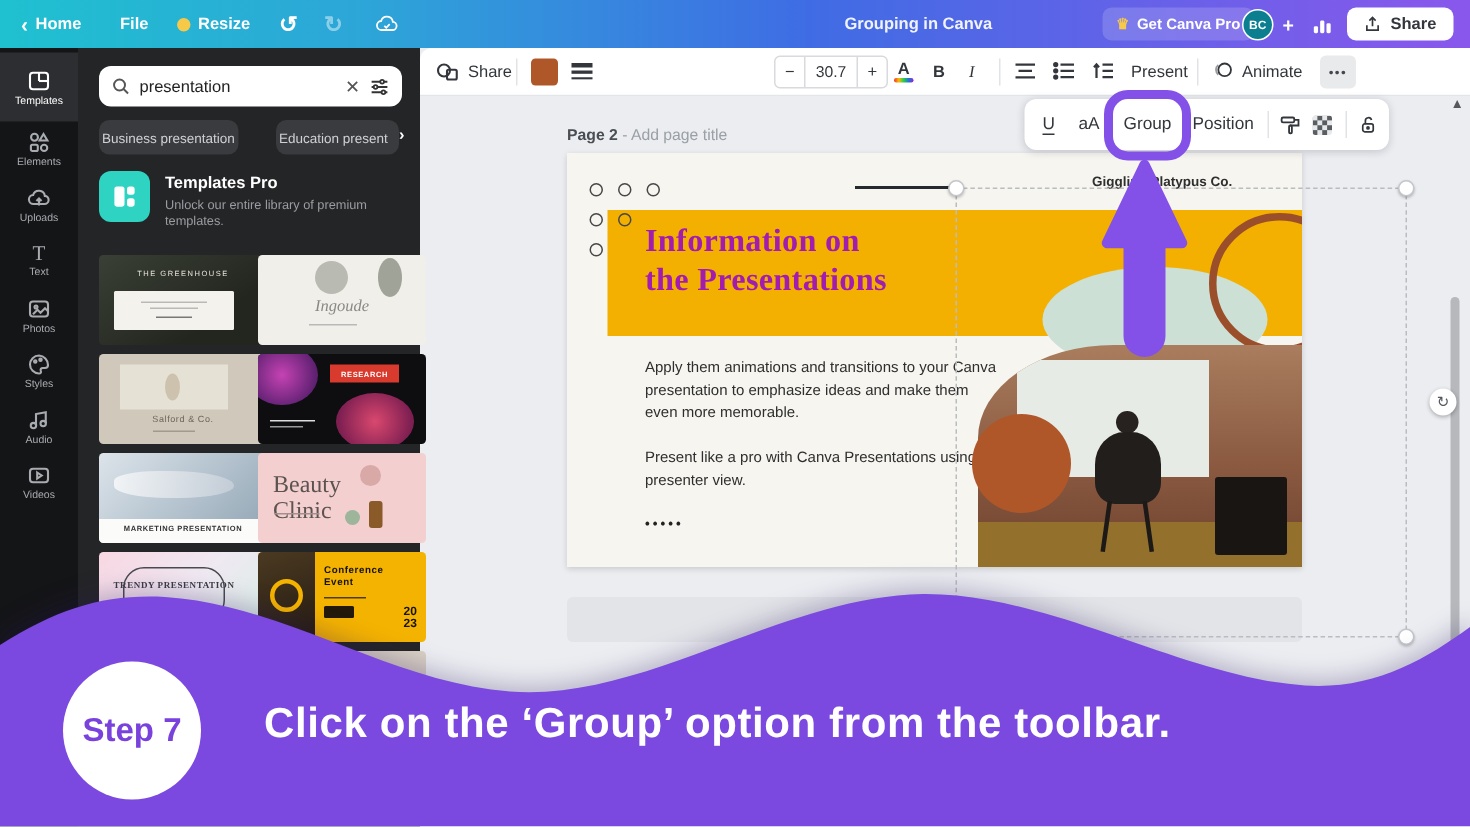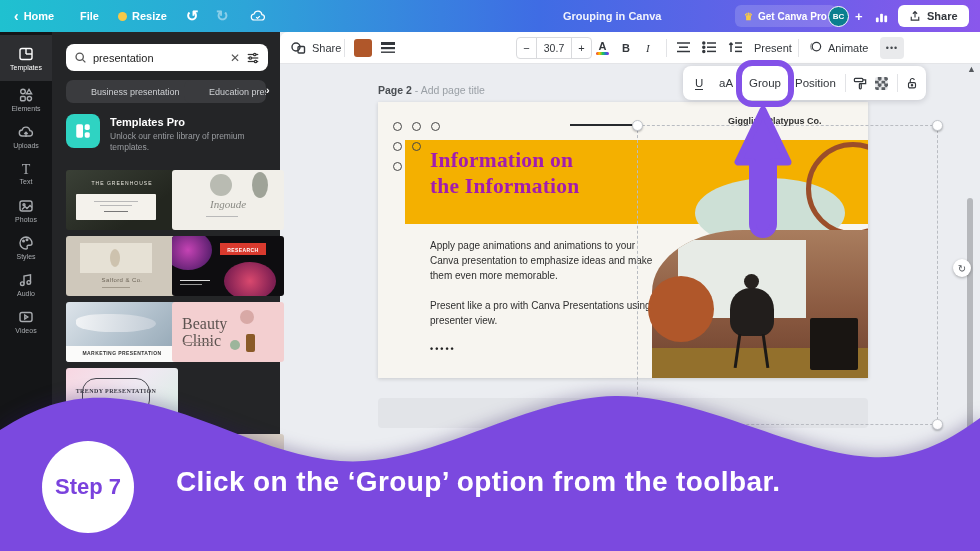--- a/index.html
+++ b/index.html
@@ -24,21 +24,21 @@
     color:#a8abaf; font-size:7px; gap:2px; }
   .rail-item.active { background:#2d2e31; color:#fff; height:46px; }
   .rail-item svg { stroke:currentColor; fill:none; stroke-width:1.4; }
 
   
   #panel { left:52px; top:32px; width:228px; height:519px; background:#242527; z-index:20; }
   #searchbox { left:14px; top:12px; width:202px; height:27px; background:#fff; border-radius:8px;
     display:flex; align-items:center; padding:0 8px; gap:6px; }
   #searchbox input { border:0; outline:0; width:120px; font-size:11px; color:#222; font-family:"Liberation Sans",sans-serif; }
   .chip { position:absolute; top:48px; height:23px; background:#3a3b3e; color:#cfd1d4; border-radius:7px;
-    font-size:9px; display:flex; align-items:center; padding:0 25px; white-space:nowrap; overflow:hidden; }
+    font-size:9px; display:flex; align-items:center; padding:0 2px; white-space:nowrap; overflow:hidden; }
   #pro-icon { left:14px; top:82px; width:34px; height:34px; border-radius:8px; background:#2fd3c2;
     display:flex; align-items:center; justify-content:center; }
   #pro-title { left:58px; top:84px; color:#fff; font-size:11px; font-weight:700; }
   #pro-desc { left:58px; top:99px; width:150px; color:#9a9da1; font-size:8.5px; line-height:1.35; }
   .thumb { position:absolute; width:112px; height:60px; border-radius:3px; overflow:hidden; }
   .tiny { position:absolute; font-size:5px; letter-spacing:.4px; }
   .bar { position:absolute; background:#b9b9b9; height:1px; }
 
   
   #toolbar { left:280px; top:32px; width:700px; height:32px; background:#fff; border-bottom:1px solid #e4e5e8;
@@ -321,20 +321,29 @@
     <div class="bar" style="left:11px;top:40px;width:30px;background:#a58f8c"></div>
     <div class="abs" style="left:68px;top:8px;width:14px;height:14px;border-radius:50%;background:#d8a9a6"></div>
     <div class="abs" style="left:74px;top:32px;width:9px;height:18px;background:#8a5a28;border-radius:2px"></div>
     <div class="abs" style="left:58px;top:38px;width:10px;height:10px;border-radius:50%;background:#9cb59b"></div>
   </div>
   <div class="thumb" style="left:14px;top:336px;background:linear-gradient(135deg,#f8d7e2 0%,#efe9f2 50%,#d6eee2 100%)">
     <div class="abs" style="left:16px;top:10px;width:68px;height:36px;border:1px solid #4a4a52;border-radius:14px"></div>
     <div class="tiny" style="left:0;right:0;top:20px;text-align:center;color:#3c3c44;font-size:6px;font-weight:700;font-family:'Liberation Serif',serif;width:100px;line-height:1.3">TRENDY PRESENTATION</div>
     <div class="abs" style="right:8px;bottom:5px;width:14px;height:9px;background:#3c3f38;border-radius:4px;color:#f3c447;font-size:6px;text-align:center;line-height:9px">♛</div>
   </div>
+  <div class="thumb" style="left:120px;top:336px;background:#f4b201">
+    <div class="abs" style="left:0;top:0;width:38px;height:60px;background:linear-gradient(160deg,#4b3a22,#241a10)">
+      <div class="abs" style="left:8px;top:18px;width:22px;height:22px;border-radius:50%;border:3px solid #f4b201"></div>
+    </div>
+    <div class="tiny" style="left:44px;top:9px;width:40px;color:#161310;font-weight:700;font-size:6.5px;line-height:1.2">Conference Event</div>
+    <div class="bar" style="left:44px;top:30px;width:28px;background:#4d3c10"></div>
+    <div class="abs" style="left:44px;top:36px;width:20px;height:8px;background:#23190b;border-radius:1px"></div>
+    <div class="abs" style="right:2px;top:36px;width:13px;font-size:8px;font-weight:700;color:#161310;line-height:.95;word-wrap:break-word">2023</div>
+  </div>
   <div class="thumb" style="left:120px;top:402px;background:#d8cfc3">
     <div class="abs" style="left:18px;top:8px;width:50px;height:40px;background:#e9e2d6;border-radius:3px"></div>
   </div>
   <div class="thumb" style="left:14px;top:402px;background:#3d3a38"></div>
 </div>
 
 <div id="toolbar" class="abs">
   <div class="titem" style="left:10px;gap:6px">
     <span class="ico">
         <svg width="16" height="16" viewBox="0 0 16 16" fill="none" stroke="#33373c" stroke-width="1.4">
@@ -456,24 +465,24 @@
   <div class="ring" style="left:15px;top:20px"></div>
   <div class="ring" style="left:34px;top:20px"></div>
   <div class="ring" style="left:53px;top:20px"></div>
   <div class="ring" style="left:15px;top:40px;z-index:2"></div>
   <div class="ring" style="left:34px;top:40px;z-index:2"></div>
   <div class="ring" style="left:15px;top:60px;z-index:2"></div>
 
   <div id="yellow-band" class="abs"></div>
   <div id="slide-title" class="abs">
     <div>Information on</div>
-    <div>the Information</div>
-  </div>
-
-  <div class="slide-para abs" style="top:136px">Apply page animations and animations to your Canva presentation to emphasize ideas and make them even more memorable.</div>
+    <div>the Presentations</div>
+  </div>
+
+  <div class="slide-para abs" style="top:136px">Apply them animations and transitions to your Canva presentation to emphasize ideas and make them even more memorable.</div>
   <div class="slide-para abs" style="top:196px">Present like a pro with Canva Presentations using presenter view.</div>
   <div class="abs" style="left:52px;top:242px;font-size:9px;font-weight:700;letter-spacing:2px;color:#222">•••••</div>
 
   <div id="mint-blob" class="abs"></div>
   <div id="arc-ring" class="abs"></div>
   <div id="photo" class="abs">
     <div id="screen" class="abs"></div>
     <div id="floor" class="abs"></div>
     <div class="abs" style="left:92px;top:44px;width:15px;height:15px;border-radius:50%;background:#27221f"></div>
     <div class="abs" style="left:78px;top:58px;width:44px;height:48px;border-radius:45% 45% 30% 30%;background:#221e1c"></div>

